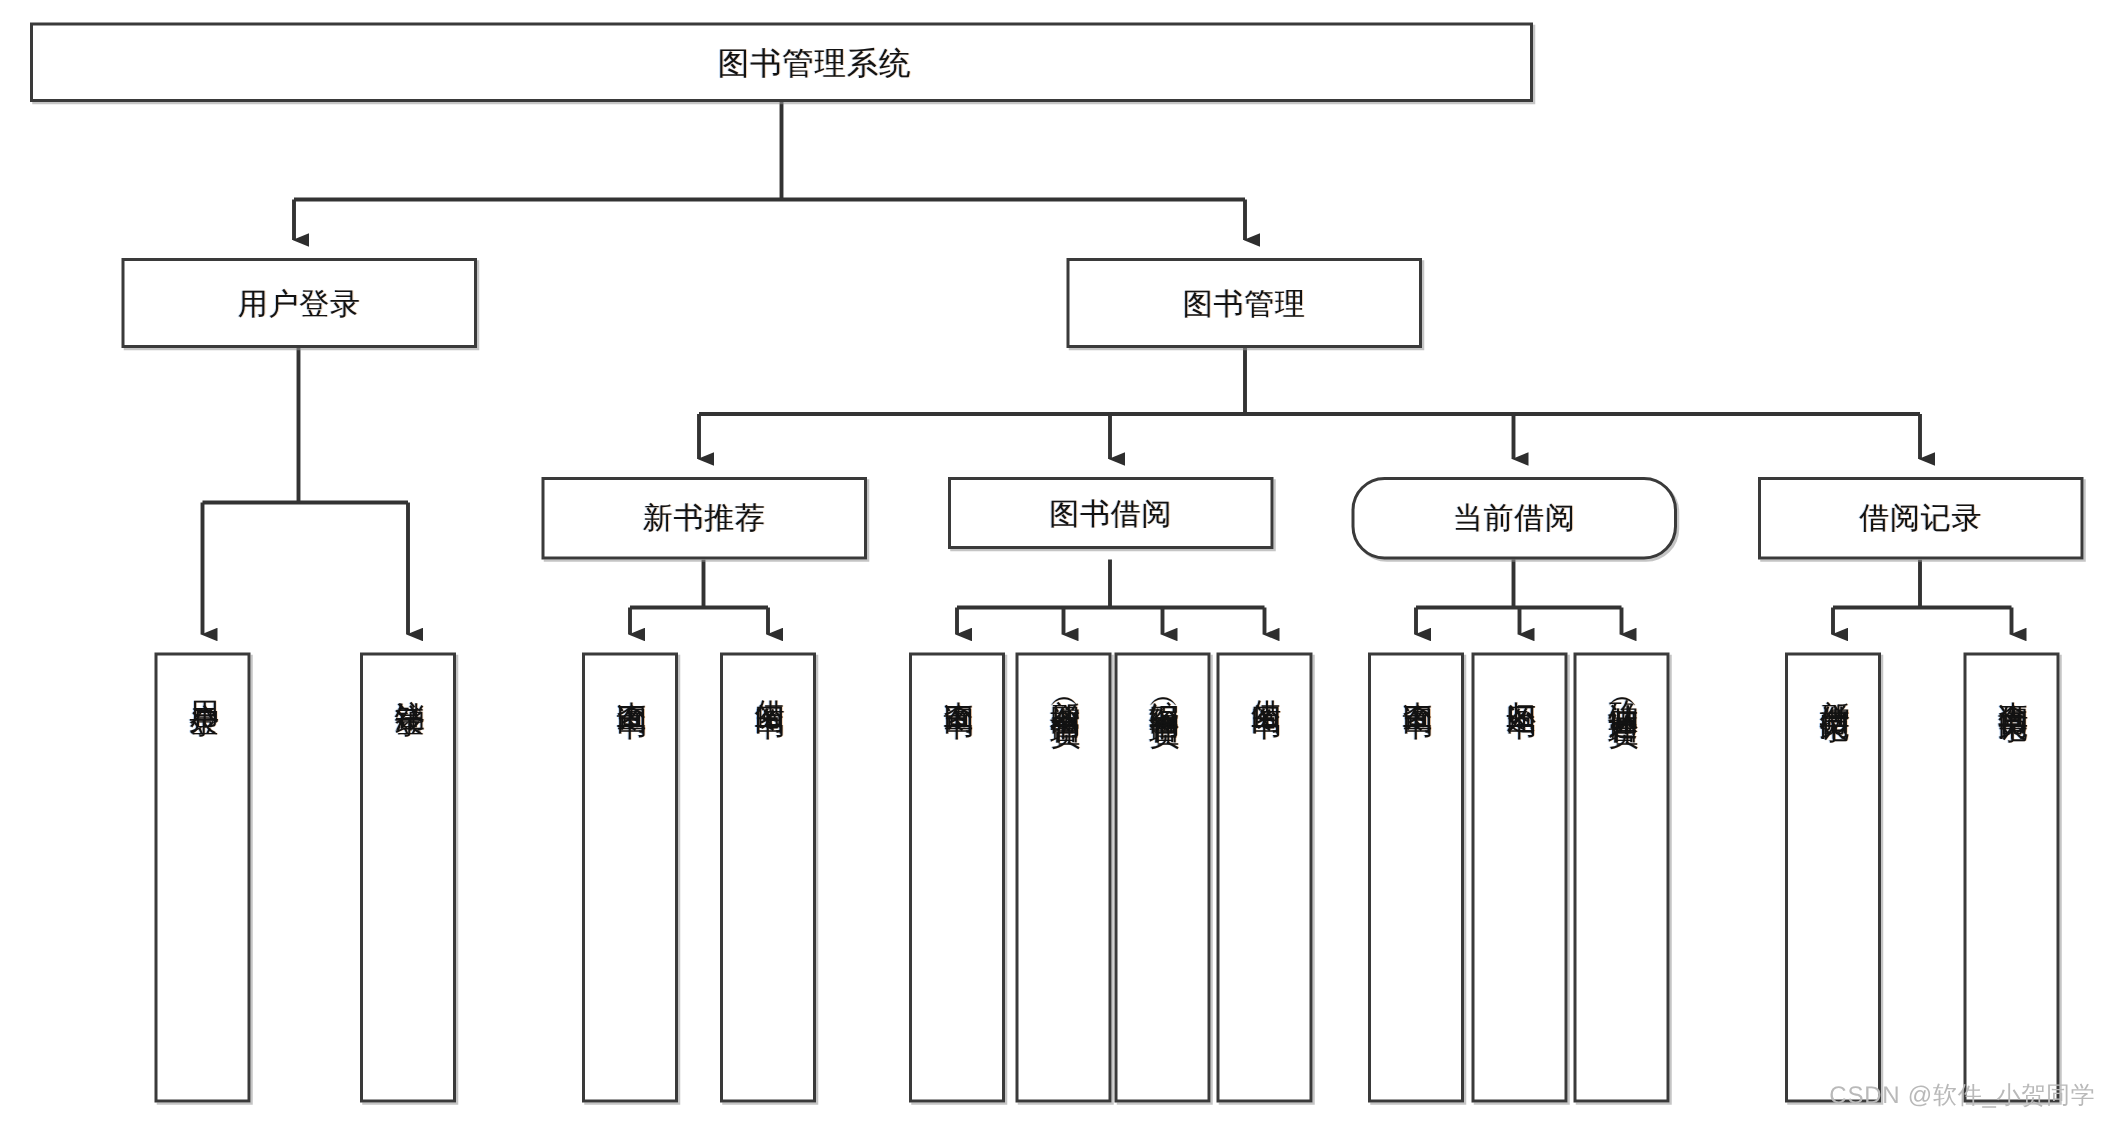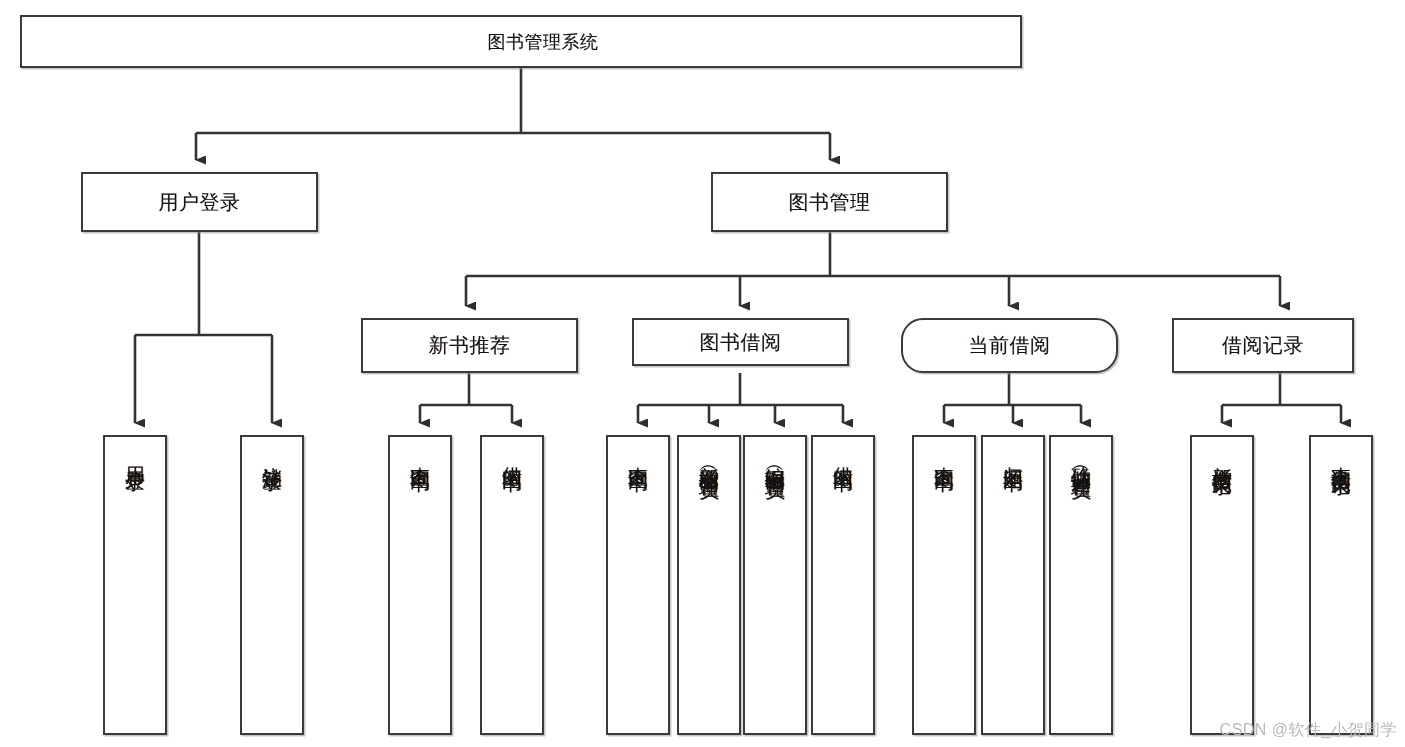--- a/index.html
+++ b/index.html
@@ -36,21 +36,21 @@
     justify-content: center;
     color: #111111;
   }
   .node-label {
     display: block;
     text-align: center;
     letter-spacing: 0.5px;
     color: #121212;
     text-shadow: 0.6px 0 0 rgba(225,140,60,0.35), -0.6px 0 0 rgba(90,150,220,0.35);
   }
-  .node.root .node-label { font-size: 18px; margin-left: 44px; }
+  .node.root .node-label { font-size: 21px; margin-left: 44px; }
   .node.lvl2 .node-label { font-size: 20px; }
   .node.lvl3 .node-label { font-size: 20px; }
 
   .node.vert {
     align-items: flex-start;
     justify-content: center;
     padding-top: 14px;
   }
   .node.vert .node-label {
     writing-mode: vertical-rl;
@@ -139,21 +139,21 @@
 
   <div class="node lvl2" style="left:711px; top:172px; width:237px; height:60px;">
     <span class="node-label">图书管理</span>
   </div>
   <div class="node lvl3" style="left:632px; top:318px; width:217px; height:48px;">
     <span class="node-label">图书借阅</span>
   </div>
   <div class="node lvl3" style="left:901px; top:318px; width:217px; height:55px;border-radius:22px;">
     <span class="node-label">当前借阅</span>
   </div>
-  <div class="node lvl3" style="left:1172px; top:318px; width:182px; height:55px;">
+  <div class="node lvl3" style="left:1172px; top:318px; width:217px; height:55px;">
     <span class="node-label">借阅记录</span>
   </div>
 
   <div class="node vert" style="left:103px; top:435px; width:64px; height:300px;">
     <span class="node-label">用户登录</span>
   </div>
   <div class="node vert" style="left:240px; top:435px; width:64px; height:300px;">
     <span class="node-label">注销登录</span>
   </div>
 

